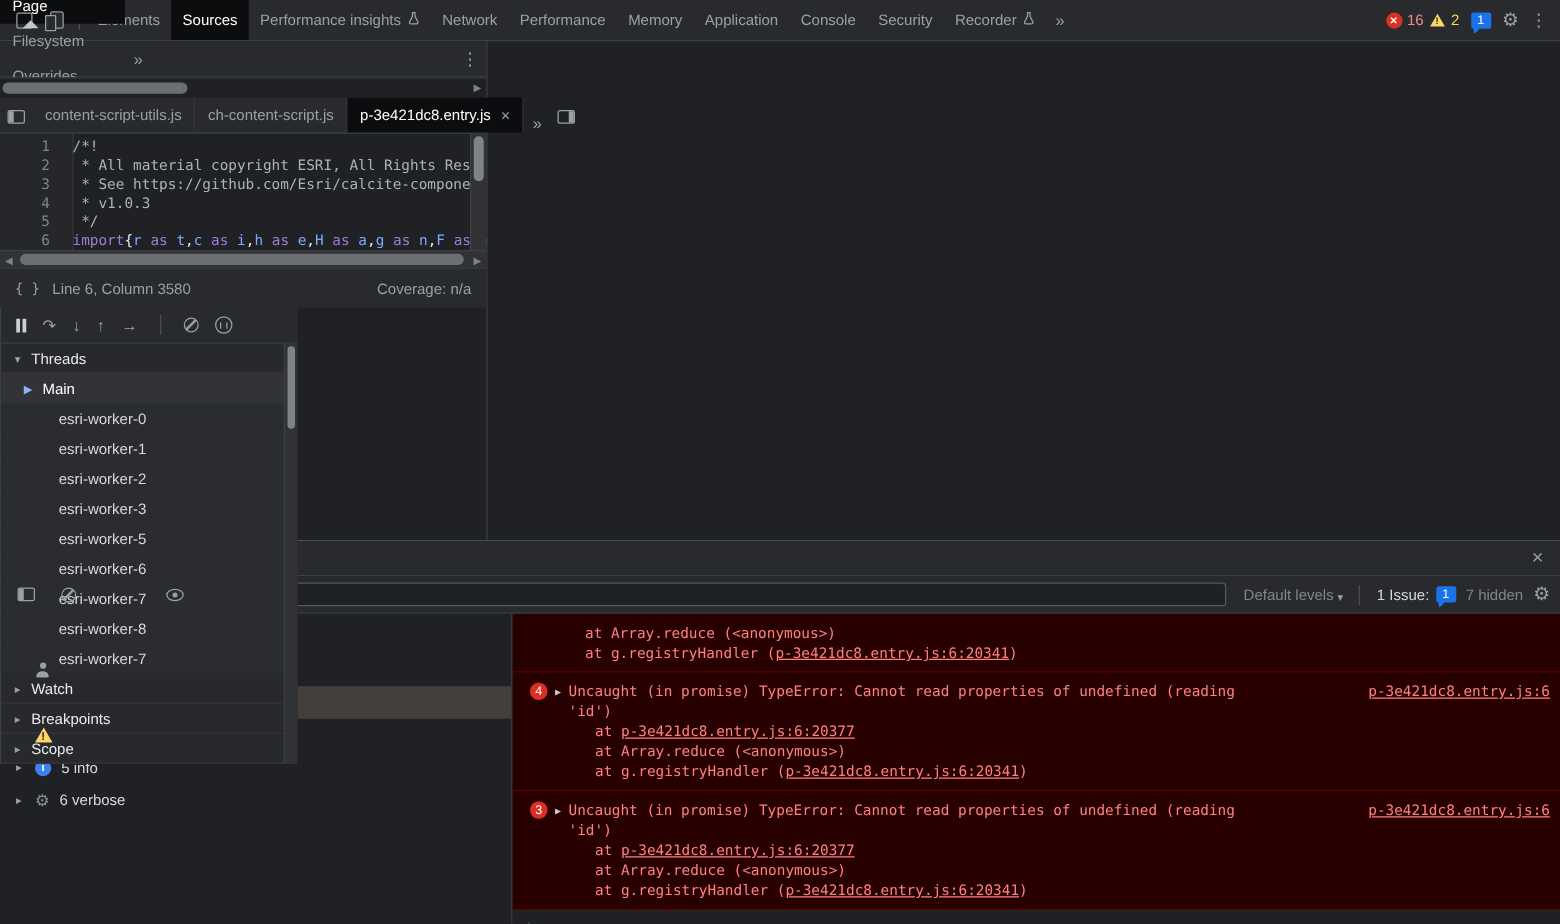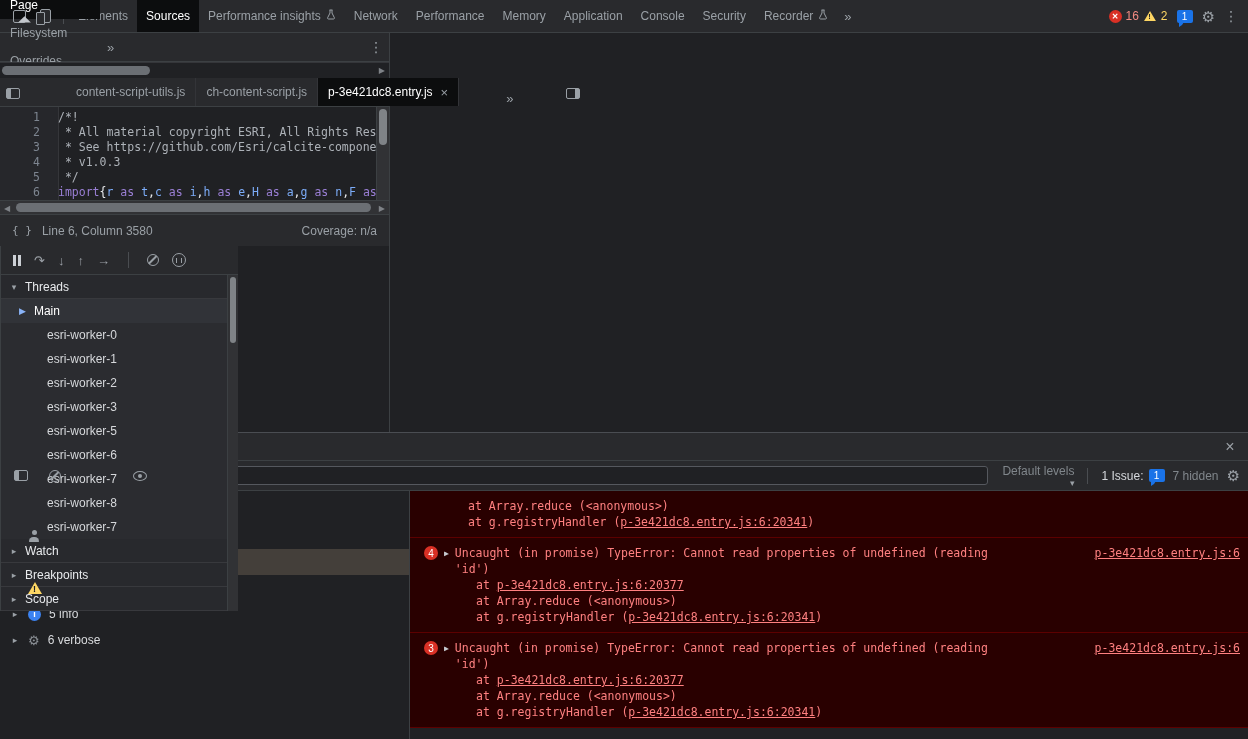--- a/index.html
+++ b/index.html
@@ -71,21 +71,21 @@
   #file-tree{flex:1;overflow:hidden;}
   .tree-row{height:22px;display:flex;align-items:center;color:#d8dadd;white-space:nowrap;}
   .tree-row.clipped{margin-top:-11px;}
   .tree-label{margin-left:6px;}
   #nav-hscroll{height:16px;border-top:1px solid #35363a;position:relative;background:var(--bg);flex:none;}
   .h-thumb{position:absolute;left:2px;top:3px;width:148px;height:9px;background:#6b6f74;border-radius:5px;}
   .scroll-arrow{position:absolute;color:#7e8287;font-size:8px;top:3px;}
 
   
   #editor-col{flex:1;min-width:0;display:flex;flex-direction:column;background:var(--bg);}
-  #editor-tabstrip{height:29px;background:var(--bar);border-bottom:1px solid var(--border);display:flex;align-items:flex-end;flex:none;gap:40px;}
+  #editor-tabstrip{height:29px;background:var(--bar);border-bottom:1px solid var(--border);display:flex;align-items:flex-end;flex:none;}
   #editor-tabs{display:flex;align-items:center;height:28px;}
   .ed-tab{height:28px;display:flex;align-items:center;padding:0 10px;color:var(--dim);border-right:1px solid #333438;white-space:nowrap;gap:8px;}
   .ed-tab.active{background:var(--active-tab);color:#fff;}
   .tab-close{color:var(--dim);font-size:13px;}
   #code-area{flex:1;position:relative;overflow:hidden;}
   #code-area::before{content:"";position:absolute;left:0;top:0;bottom:0;width:58px;background:#26272b;border-right:1px solid #35363a;}
   #code-lines{position:relative;font-family:"DejaVu Sans Mono",monospace;font-size:11.5px;line-height:15px;padding-top:3px;}
   .code-line{display:flex;white-space:pre;}
   .line-num{width:50px;min-width:50px;text-align:right;padding-right:10px;color:#7d8590;}
   .line-code{padding-left:8px;}
@@ -380,21 +380,21 @@
         </span>
       <span class="vdiv"></span>
       <span style="display:flex;align-items:center;">
         <span>top</span>
         <span class="caret">▾</span>
       </span>
       <span class="tb-btn">
           <span class="ic-eye"></span>
         </span>
       <input id="filter-input" placeholder="Filter" style="">
-      <span class="dim-label" style="display:flex;align-items:flex-end;flex-direction:column;">
+      <span class="dim-label" style="display:flex;align-items:flex-end;">
         <span>Default levels</span>
         <span class="caret">▾</span>
       </span>
       <span class="vdiv"></span>
       <span class="issues-wrap">
         <span>1 Issue:</span>
         <span class="ic-bubble">
             <span>1</span>
           </span>
       </span>

